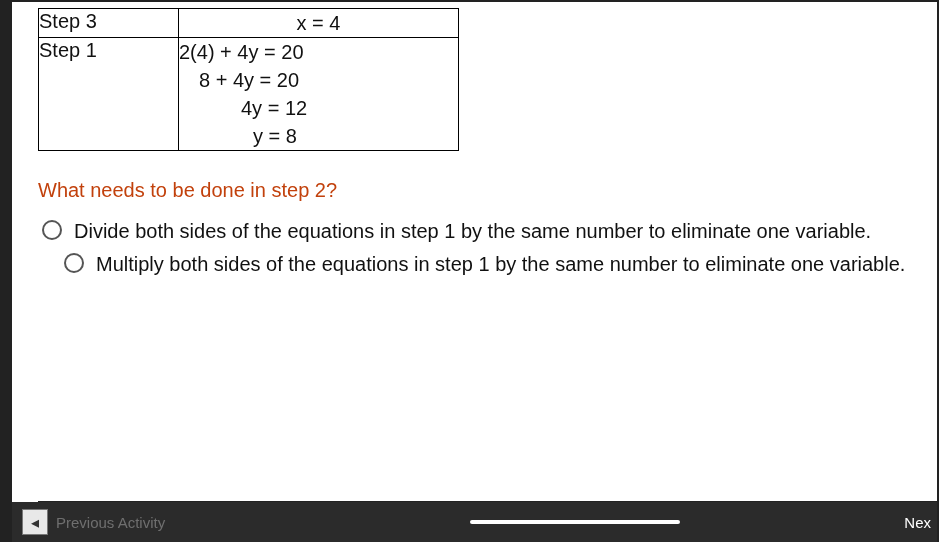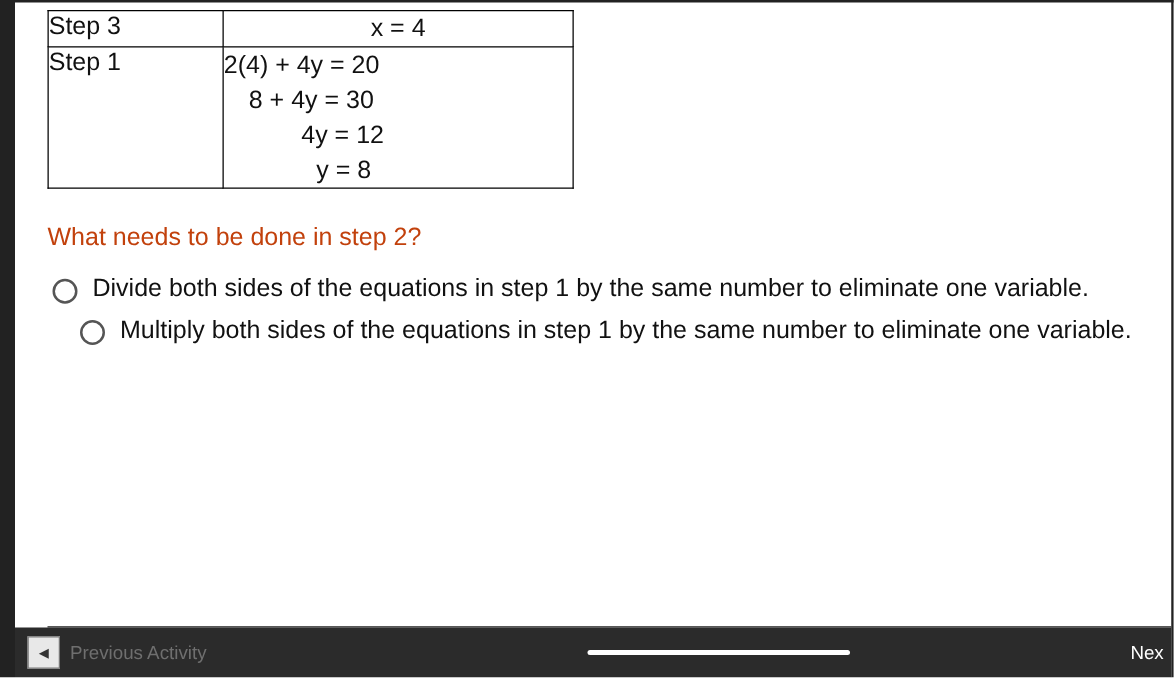--- a/index.html
+++ b/index.html
@@ -34,21 +34,21 @@
   .eq.center { text-align: center; }
   .eq.indent1 { padding-left: 20px; }
   .eq.indent3 { padding-left: 62px; }
   .eq.indent4 { padding-left: 74px; }
   .question {
     margin: 28px 0 0 26px;
     font-size: 20px;
     color: #c2410c;
   }
   .options { margin: 18px 0 0 30px; }
-  .option-row { display: flex; align-items: flex-end; gap: 12px; margin-bottom: 6px; margin-top: 10px; }
+  .option-row { display: flex; align-items: flex-start; gap: 12px; margin-bottom: 6px; margin-top: 10px; }
   .radio {
     width: 20px; height: 20px; border: 2px solid #555; border-radius: 50%;
     flex: 0 0 20px; background: #fff;
   }
   .option-text { font-size: 20px; color: #111; white-space: nowrap; }
   .option-row.clipped { margin-left: 22px; }
 
   .footer {
     position: absolute; left: 0; right: 0; bottom: 0;
     height: 40px; background: #2b2b2b;
@@ -79,21 +79,21 @@
       <tr>
         <td class="step-label">Step 3</td>
         <td class="step-body">
           <div class="eq center">x = 4</div>
         </td>
       </tr>
       <tr>
         <td class="step-label">Step 1</td>
         <td class="step-body">
           <div class="eq">2(4) + 4y = 20</div>
-          <div class="eq indent1">8 + 4y = 30</div>
+          <div class="eq indent1">8 + 4y = 20</div>
           <div class="eq indent3">4y = 12</div>
           <div class="eq indent4">y = 8</div>
         </td>
       </tr>
     </tbody>
       </table>
   </div>
 
   <div class="question">What needs to be done in step 2?</div>
 

